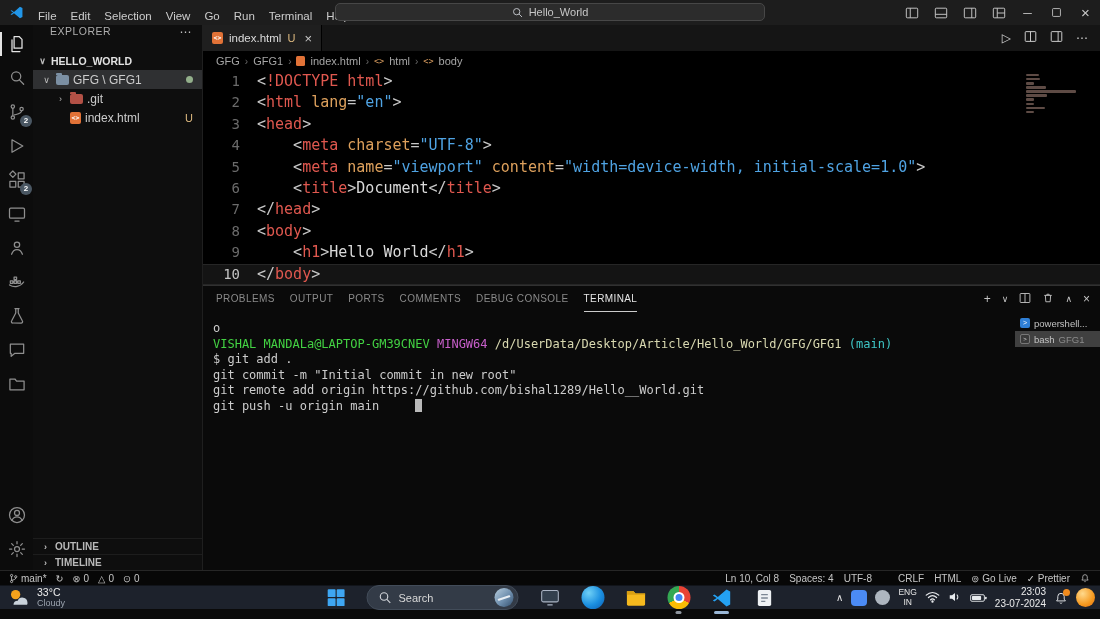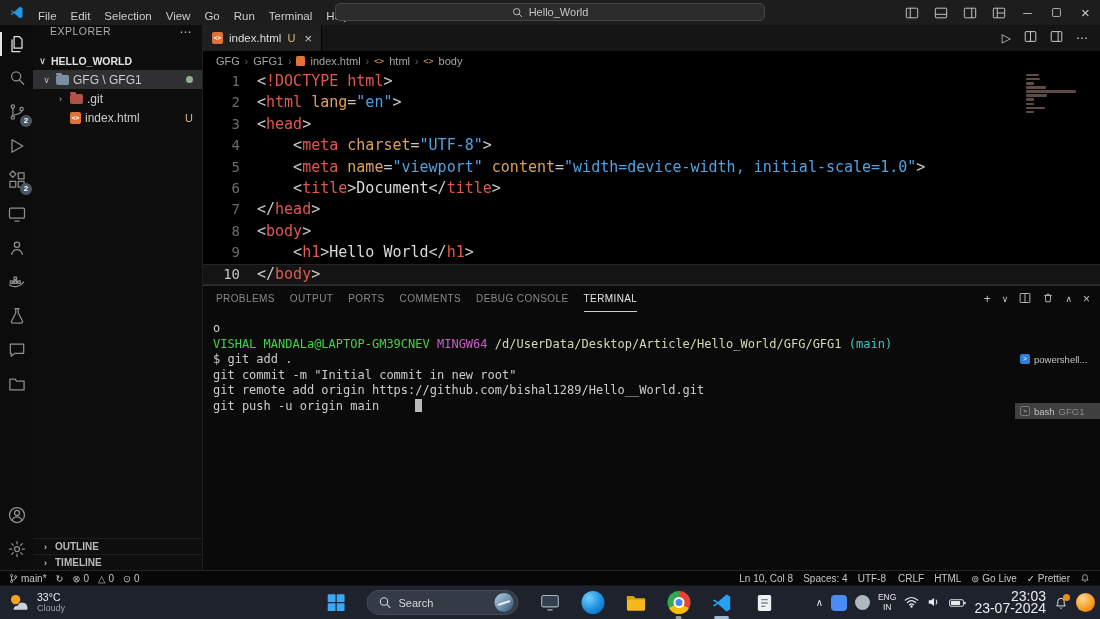--- a/index.html
+++ b/index.html
@@ -84,56 +84,56 @@
   .panel-tab{font-size:10px;letter-spacing:.4px;color:#8a8a8a;height:100%;display:flex;align-items:center;border-bottom:1px solid transparent;}
   .panel-tab.active{color:#e5e5e5;border-bottom-color:#cccccc;}
   .panel-acts{margin-left:auto;display:flex;align-items:center;gap:11px;color:#c5c5c5;font-size:12px;}
   .panel-acts svg{stroke:#c5c5c5;fill:none;stroke-width:1.2;}
   .panel-body{flex:1;display:flex;min-height:0;}
   .term-out{flex:1;padding:9px 0 0 10px;font-family:"DejaVu Sans Mono",monospace;font-size:12px;line-height:15.6px;min-width:0;}
   .term-line{white-space:pre;}
   .t-plain{color:#cccccc}.t-green{color:#43d243}.t-magenta{color:#c85fcb}.t-path{color:#d8d8b0}.t-cyan{color:#3fc7c7}
   .cursor{display:inline-block;width:7px;height:13px;background:#bababa;vertical-align:-2px;}
   .term-side{width:85px;flex:none;padding-top:3px;}
-  .ts-row{height:16px;display:flex;align-items:center;gap:4px;padding-left:5px;font-size:9.5px;color:#c3c3c3;margin-top:36px;}
+  .ts-row{height:16px;display:flex;align-items:center;gap:4px;padding-left:5px;font-size:9.5px;color:#c3c3c3;}
   .ts-row.active{background:#404040;}
   .ts-suffix{color:#8b8b8b;}
   .ps-ico{width:10px;height:10px;background:#2f7fd6;border-radius:2px;color:#fff;font-size:7px;line-height:10px;text-align:center;flex:none;}
   .bash-ico{width:10px;height:10px;background:#3a3a3a;border:1px solid #777;border-radius:2px;color:#ddd;font-size:6px;line-height:8px;text-align:center;flex:none;}
 
   
   .statusbar{height:15px;background:#070707;border-top:1px solid #262626;display:flex;align-items:center;
        padding:0 10px 0 9px;font-size:10px;color:#c6c6c6;}
   .sb-item{display:flex;align-items:center;gap:3px;margin-right:9px;white-space:nowrap;}
   .sb-ico{font-size:9.5px;display:flex;align-items:center;}
   .sb-right{margin-left:auto;display:flex;align-items:center;}
   .sb-right .sb-item{margin-right:0;margin-left:10px;}
 
   
-  .taskbar{height:34px;background:#1d222c;position:relative;border-top:1px solid #11141a;}
+  .taskbar{height:24px;background:#1d222c;position:relative;border-top:1px solid #11141a;}
   .weather{position:absolute;left:7px;top:0;height:100%;display:flex;align-items:center;gap:6px;}
   .w-temp{font-size:10.5px;color:#ececec;line-height:12px;}
   .w-cond{font-size:9px;color:#9ba3ae;line-height:11px;}
   .tb-center{position:absolute;left:50%;top:0;height:100%;transform:translateX(-50%);display:flex;align-items:center;gap:19px;}
   .app-ico{width:24px;height:24px;display:flex;align-items:center;justify-content:center;position:relative;flex:none;}
   .app-ico.open::after{content:"";position:absolute;bottom:-4px;left:50%;transform:translateX(-50%);width:6px;height:3px;border-radius:2px;background:#8f969f;}
   .app-ico.focus::after{content:"";position:absolute;bottom:-4px;left:50%;transform:translateX(-50%);width:15px;height:3px;border-radius:2px;background:#9ab7d6;}
   .sbox{width:152px;height:25px;border-radius:13px;background:#333b47;border:1px solid #424c59;display:flex;
        align-items:center;gap:7px;padding:0 4px 0 11px;color:#d8d8d8;font-size:11px;}
   .sbox-img{margin-left:auto;width:19px;height:19px;border-radius:50%;background:linear-gradient(135deg,#b8cede 0%,#6f8fae 55%,#324f6e 100%);position:relative;overflow:hidden;}
   .sbox-img::after{content:"";position:absolute;left:3px;top:9px;width:13px;height:2px;background:#e8eef4;transform:rotate(-18deg);border-radius:1px;}
   .edge-ico{width:23px;height:23px;border-radius:50%;background:radial-gradient(circle at 32% 30%,#6fd0f6,#1b8fe0 55%,#0b5bb0);}
   .chrome-ico{width:23px;height:23px;border-radius:50%;background:conic-gradient(#e94335 0 120deg,#fbbc04 120deg 240deg,#34a853 240deg 360deg);position:relative;}
   .chrome-ico::after{content:"";position:absolute;inset:6px;border-radius:50%;background:#4285f4;border:2.5px solid #fff;}
   .tray{position:absolute;right:5px;top:0;height:100%;display:flex;align-items:center;gap:8px;}
   .tray-chev{color:#e2e2e2;font-size:10px;}
   .tray-blue{width:16px;height:16px;border-radius:4px;background:#4b8bf5;}
   .tray-grey{width:15px;height:15px;border-radius:50%;background:#aeb6c0;}
   .lang{font-size:8.5px;line-height:9.5px;color:#e6e6e6;text-align:center;}
-  .clock{text-align:right;font-size:14px;line-height:11.5px;color:#ececec;}
+  .clock{text-align:right;font-size:10px;line-height:11.5px;color:#ececec;}
   .bell-wrap{position:relative;display:flex;}
   .bell-dot{position:absolute;right:-2px;top:-2px;width:7px;height:7px;border-radius:50%;background:#f08a1d;}
   .tray-orange{width:19px;height:19px;border-radius:50%;background:radial-gradient(circle at 35% 30%,#ffd98c,#f5991f 60%,#e06a10);}
 </style>
 </head>
 <body>
 
 <div id="app">
 
   <div class="titlebar">
@@ -494,21 +494,21 @@
         </div>
       </div>
     <div class="sb-right">
       <div style="display:flex;align-items:center;" id="sb-right-items">
           <div class="sb-item" style="margin-right: 0px; margin-left: 10px;">
             <span>Ln 10, Col 8</span>
           </div>
           <div class="sb-item" style="margin-right: 0px; margin-left: 10px;">
             <span>Spaces: 4</span>
           </div>
-          <div class="sb-item" style="margin-right: 2px; margin-left: 10px;">
+          <div class="sb-item" style="margin-right: 16px; margin-left: 10px;">
             <span>UTF-8</span>
           </div>
           <div class="sb-item" style="margin-right: 0px; margin-left: 10px;">
             <span>CRLF</span>
           </div>
           <div class="sb-item" style="margin-right: 0px; margin-left: 10px;">
             <span>HTML</span>
           </div>
           <div class="sb-item" style="margin-right: 0px; margin-left: 10px;">
             <span class="sb-ico">⊚</span>

